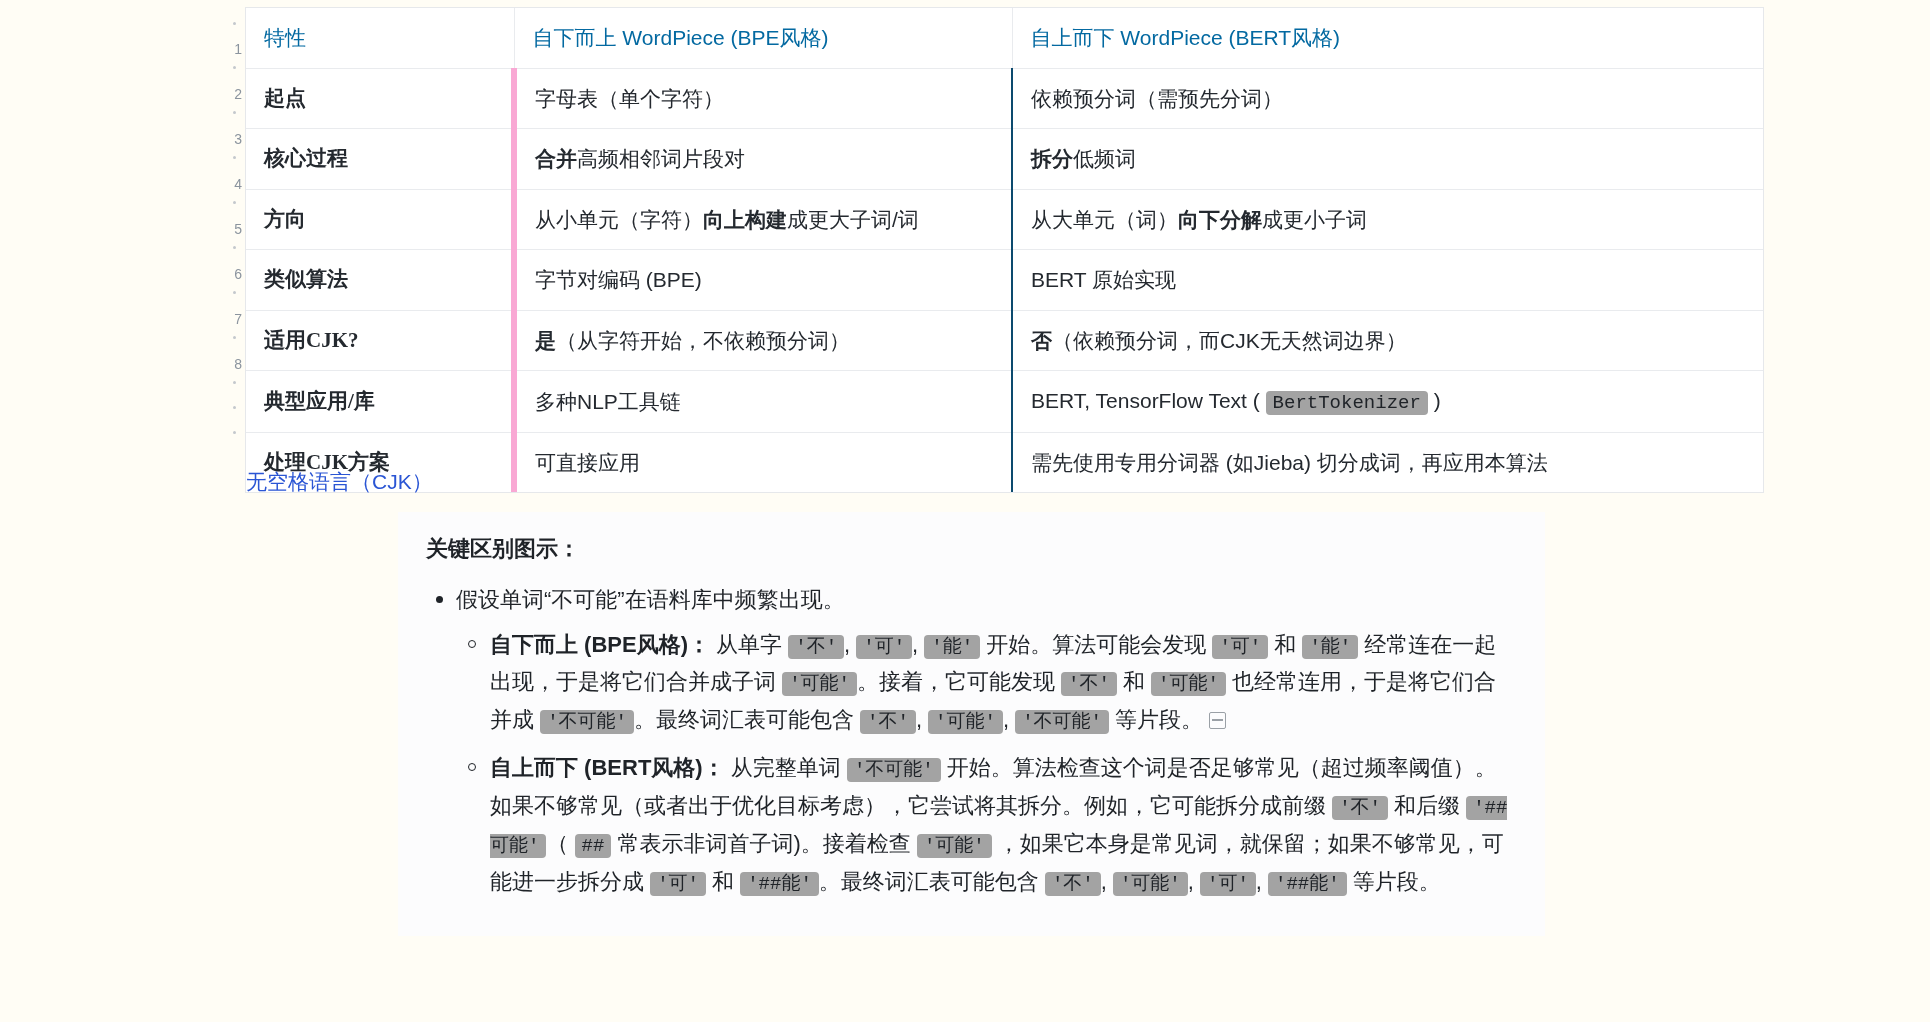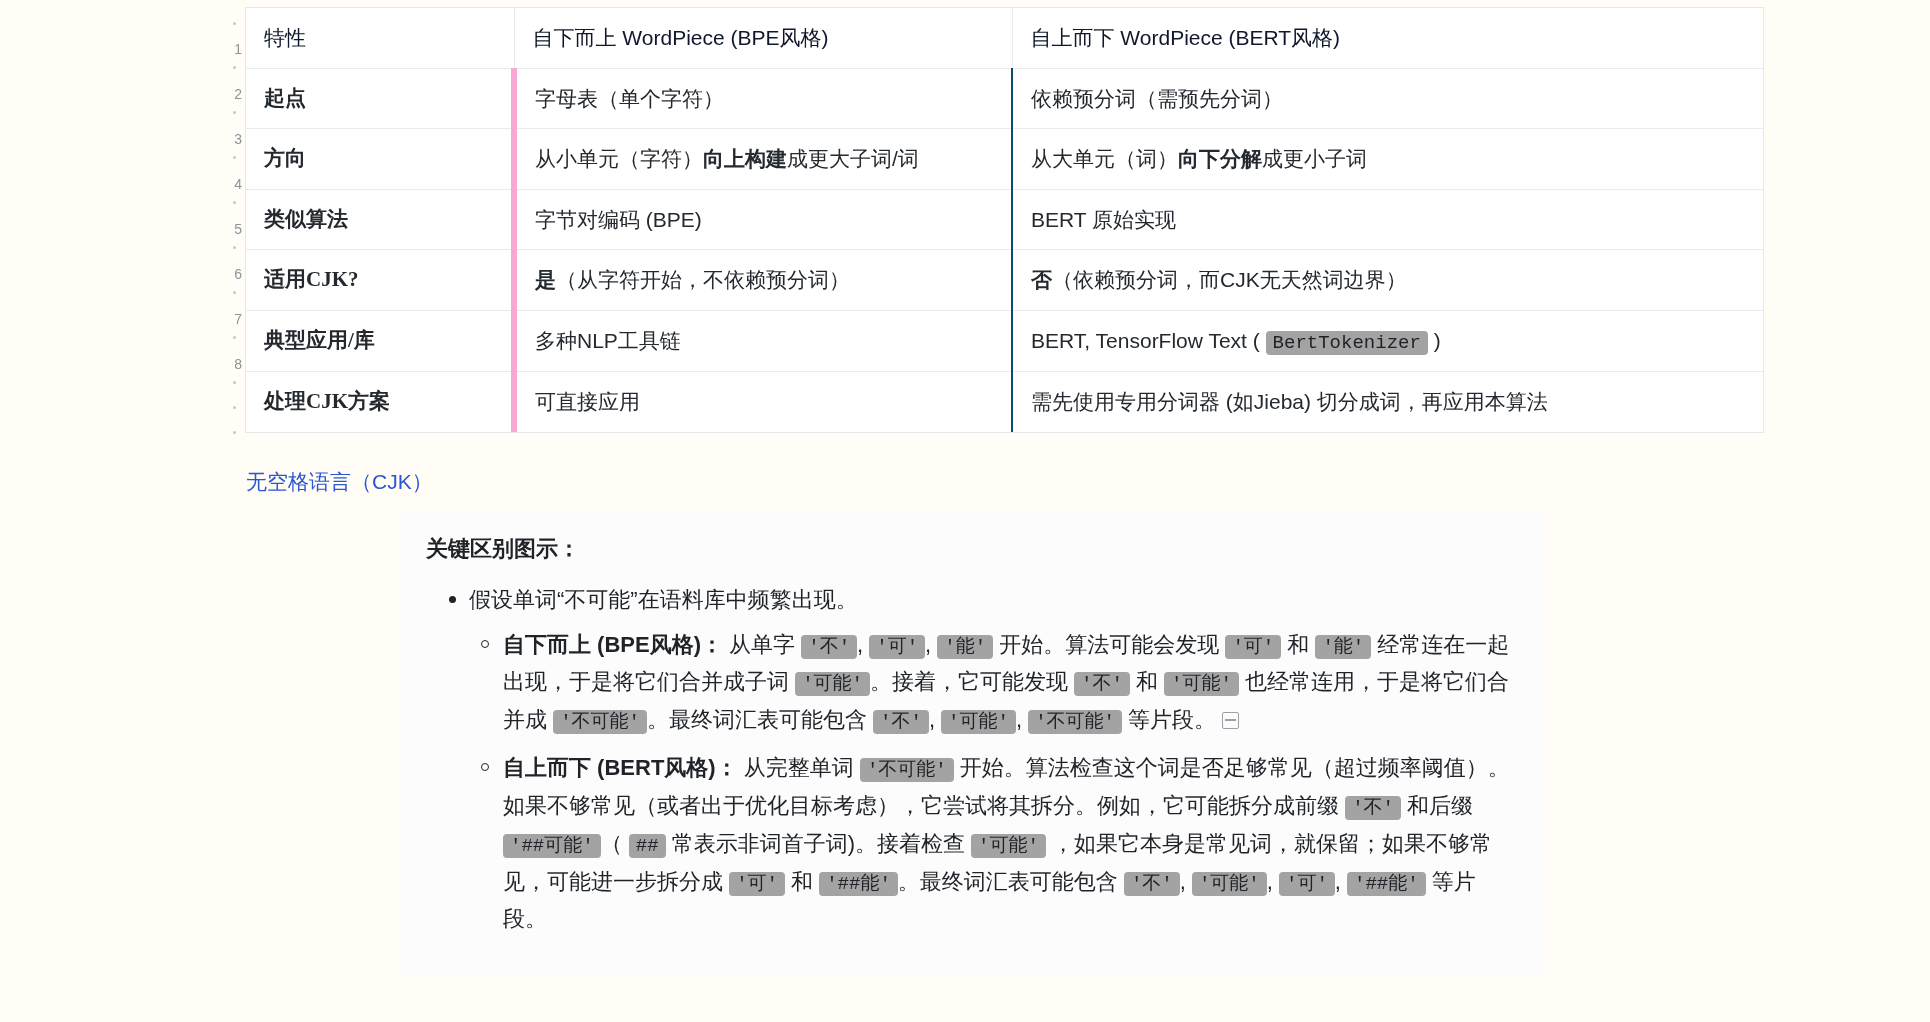--- a/index.html
+++ b/index.html
@@ -65,21 +65,21 @@
     border-bottom: 1px solid #e9ebee;
     padding: 14px 18px;
     font-size: 21px;
     line-height: 1.5;
     vertical-align: middle;
     text-align: left;
     color: #24292f;
   }
   table.cmp th {
     font-weight: 400;
-    color: #0f172a;
+    color: #0369a1;
     background: #ffffff;
   }
   table.cmp col.c1 { width: 268px; }
   table.cmp col.c2 { width: 498px; }
   table.cmp col.c3 { width: 751px; }
   table.cmp td.col-a { border-right: 6px solid #f9a8d4; font-family: Liberation Serif, serif; }
   table.cmp td.col-b { border-right: 2px solid #0c4a6e; margin-left: 12px; }
   table.cmp th.col-a { border-right: 1px solid #e9ebee; }
   table.cmp th.col-b { border-right: 1px solid #e9ebee; }
   table.cmp tr:last-child td { border-bottom: none; }
@@ -125,21 +125,20 @@
   ul.lvl1 {
     margin: 0;
     padding-left: 30px;
     list-style: none;
   }
   ul.lvl1 > li {
     position: relative;
     font-size: 22px;
     line-height: 1.62;
     margin-bottom: 8px;
-    margin-left: 13px;
   }
   ul.lvl1 > li::before {
     content: "";
     position: absolute;
     left: -20px;
     top: 14px;
     width: 7px;
     height: 7px;
     border-radius: 50%;
     background: #1f2328;
@@ -230,20 +229,25 @@
           <th>自上而下 WordPiece (BERT风格)</th>
         </tr>
       </thead>
       <tbody>
         <tr>
           <td class="col-a b">起点</td>
           <td class="col-b">字母表（单个字符）</td>
           <td>依赖预分词（需预先分词）</td>
         </tr>
         <tr>
+          <td class="col-a b">核心过程</td>
+          <td class="col-b"><span class="b">合并</span><span>高频相邻词片段对</span></td>
+          <td><span class="b">拆分</span><span>低频词</span></td>
+        </tr>
+        <tr>
           <td class="col-a b">方向</td>
           <td class="col-b"><span>从小单元（字符）</span><span class="b">向上构建</span><span>成更大子词/词</span></td>
           <td><span>从大单元（词）</span><span class="b">向下分解</span><span>成更小子词</span></td>
         </tr>
         <tr>
           <td class="col-a b">类似算法</td>
           <td class="col-b">字节对编码 (BPE)</td>
           <td>BERT 原始实现</td>
         </tr>
         <tr>

